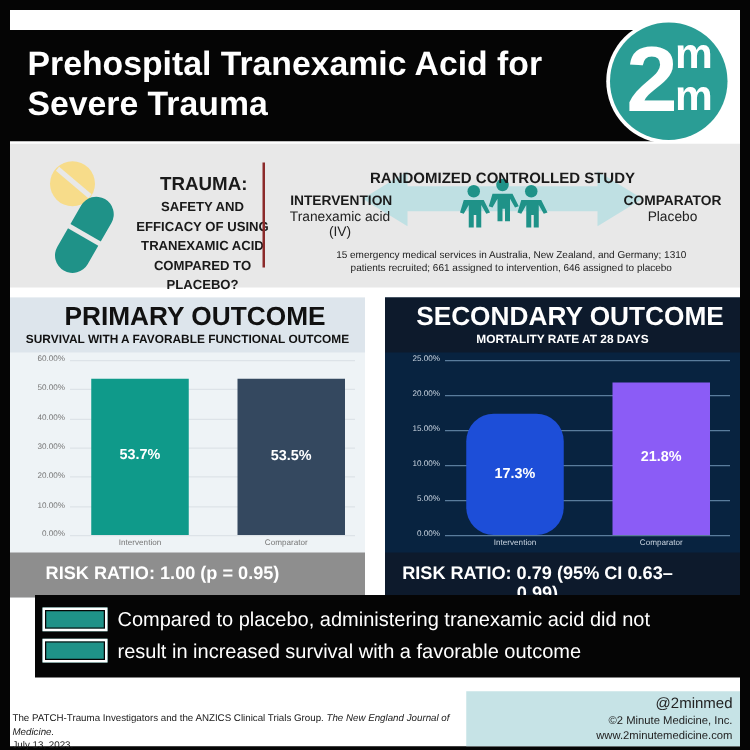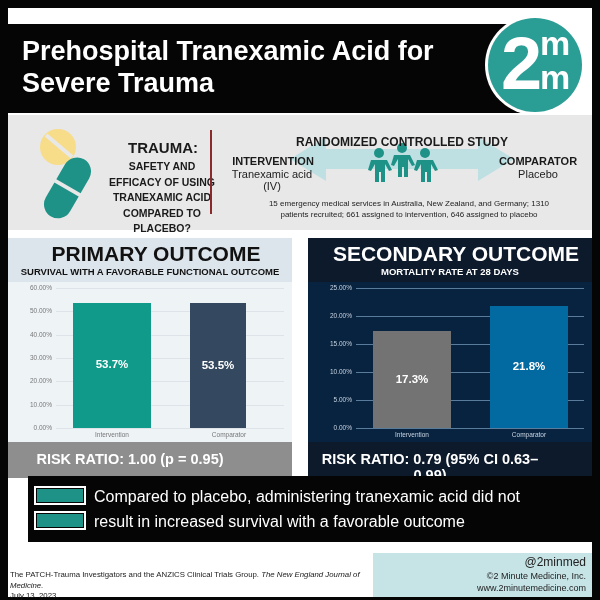--- a/index.html
+++ b/index.html
@@ -161,21 +161,21 @@
         <div class="abs grid" style="top: 52.6667px;"></div>
         <div class="abs tick" style="top: 48.6667px;">40.00%</div>
         <div class="abs grid" style="top: 29.3333px;"></div>
         <div class="abs tick" style="top: 25.3333px;">50.00%</div>
         <div class="abs grid" style="top: 6px;"></div>
         <div class="abs tick" style="top: 2px;">60.00%</div>
         <div class="bar" style="left: 65px; width: 78px; top: 20.7px; height: 125.3px; background: rgb(15, 154, 138);">
           <div class="bar-val" style="top: 55.65px;">53.7%</div>
         </div>
         <div class="abs xlab" style="left: 64px; top: 149px;">Intervention</div>
-        <div class="bar" style="left: 182px; width: 56px; top: 21.1667px; height: 124.833px; background: rgb(52, 72, 95);">
+        <div class="bar" style="left: 182px; width: 86px; top: 21.1667px; height: 124.833px; background: rgb(52, 72, 95);">
           <div class="bar-val" style="top: 55.4167px;">53.5%</div>
         </div>
         <div class="abs xlab" style="left: 181px; top: 149px;">Comparator</div>
       </div>
     <div class="abs rr">
       <div class="abs rr-text">RISK RATIO: 1.00 (p = 0.95)</div>
     </div>
   </div>
 
   <div id="secondary" class="abs panel">
@@ -189,25 +189,25 @@
         <div class="abs grid" style="top: 118px;"></div>
         <div class="abs tick" style="top: 114px;">5.00%</div>
         <div class="abs grid" style="top: 90px;"></div>
         <div class="abs tick" style="top: 86px;">10.00%</div>
         <div class="abs grid" style="top: 62px;"></div>
         <div class="abs tick" style="top: 58px;">15.00%</div>
         <div class="abs grid" style="top: 34px;"></div>
         <div class="abs tick" style="top: 30px;">20.00%</div>
         <div class="abs grid" style="top: 6px;"></div>
         <div class="abs tick" style="top: 2px;">25.00%</div>
-        <div class="bar" style="left: 65px; width: 78px; top: 49.12px; height: 96.88px; background: #737373;">
+        <div class="bar" style="left: 65px; width: 78px; top: 49.12px; height: 96.88px; background: #1d4ed8; border-radius: 22px;">
           <div class="bar-val" style="top: 41.44px;">17.3%</div>
         </div>
         <div class="abs xlab" style="left: 64px; top: 149px;">Intervention</div>
-        <div class="bar" style="left: 182px; width: 78px; top: 23.92px; height: 122.08px; background: #0369a1;">
+        <div class="bar" style="left: 182px; width: 78px; top: 23.92px; height: 122.08px; background: #8b5cf6;">
           <div class="bar-val" style="top: 54.04px;">21.8%</div>
         </div>
         <div class="abs xlab" style="left: 181px; top: 149px;">Comparator</div>
       </div>
     <div class="abs rr">
       <div class="abs rr-text">RISK RATIO: 0.79 (95% CI 0.63–0.99)</div>
     </div>
   </div>
 
   <div id="conclusion" class="abs">

